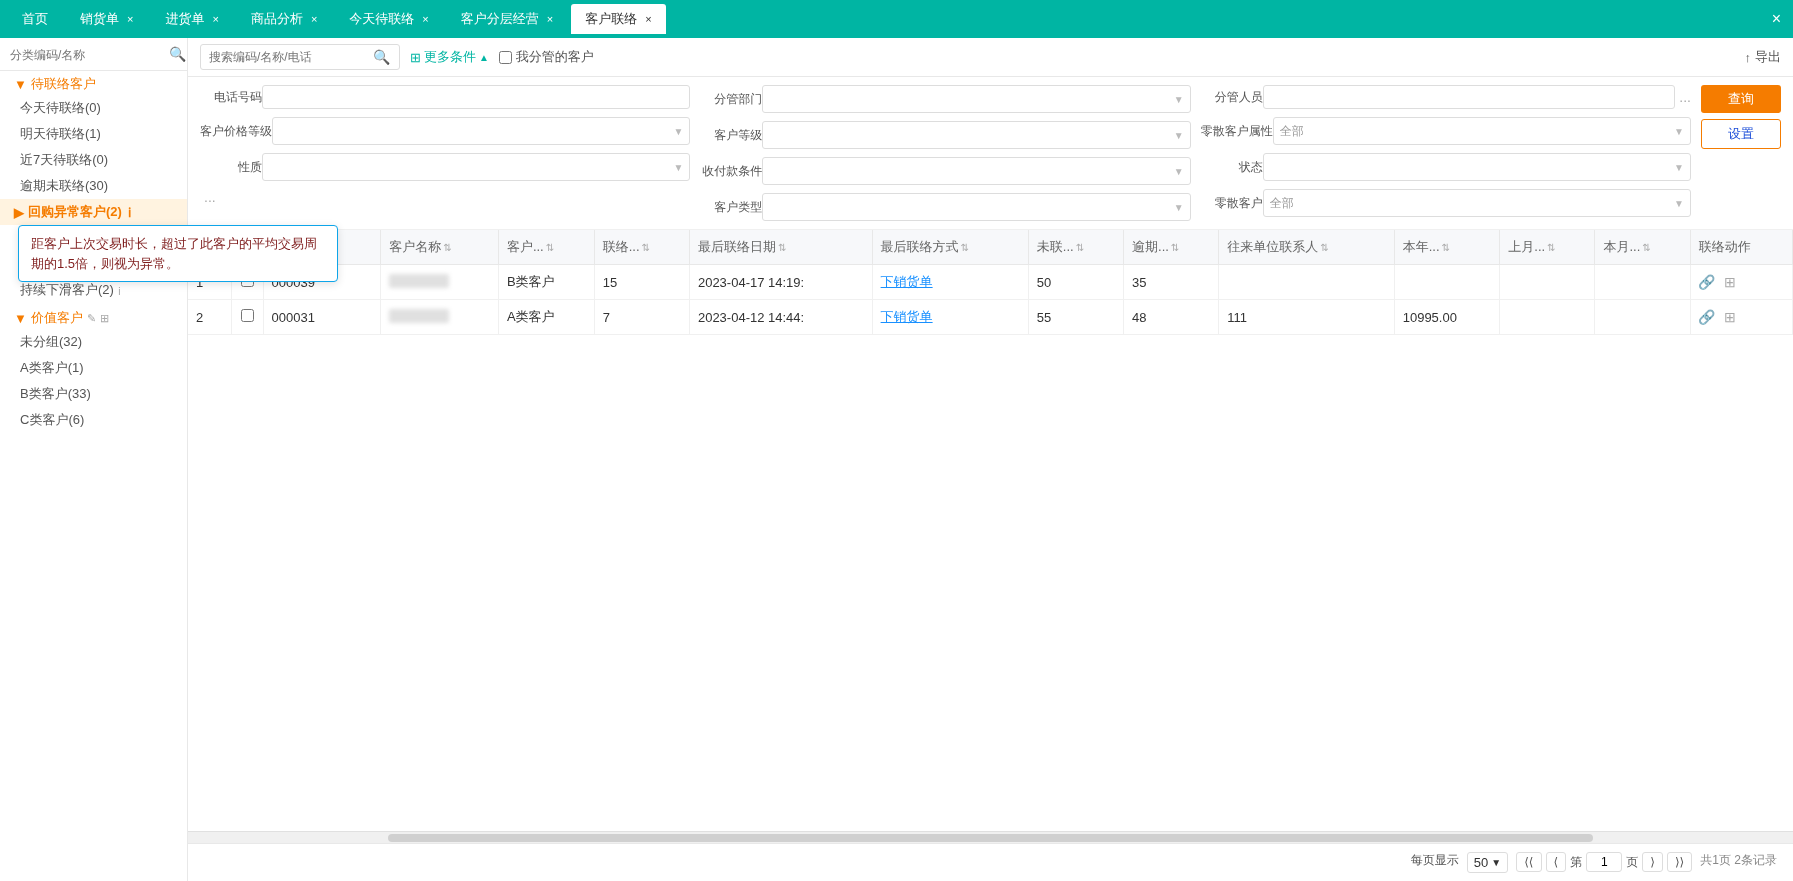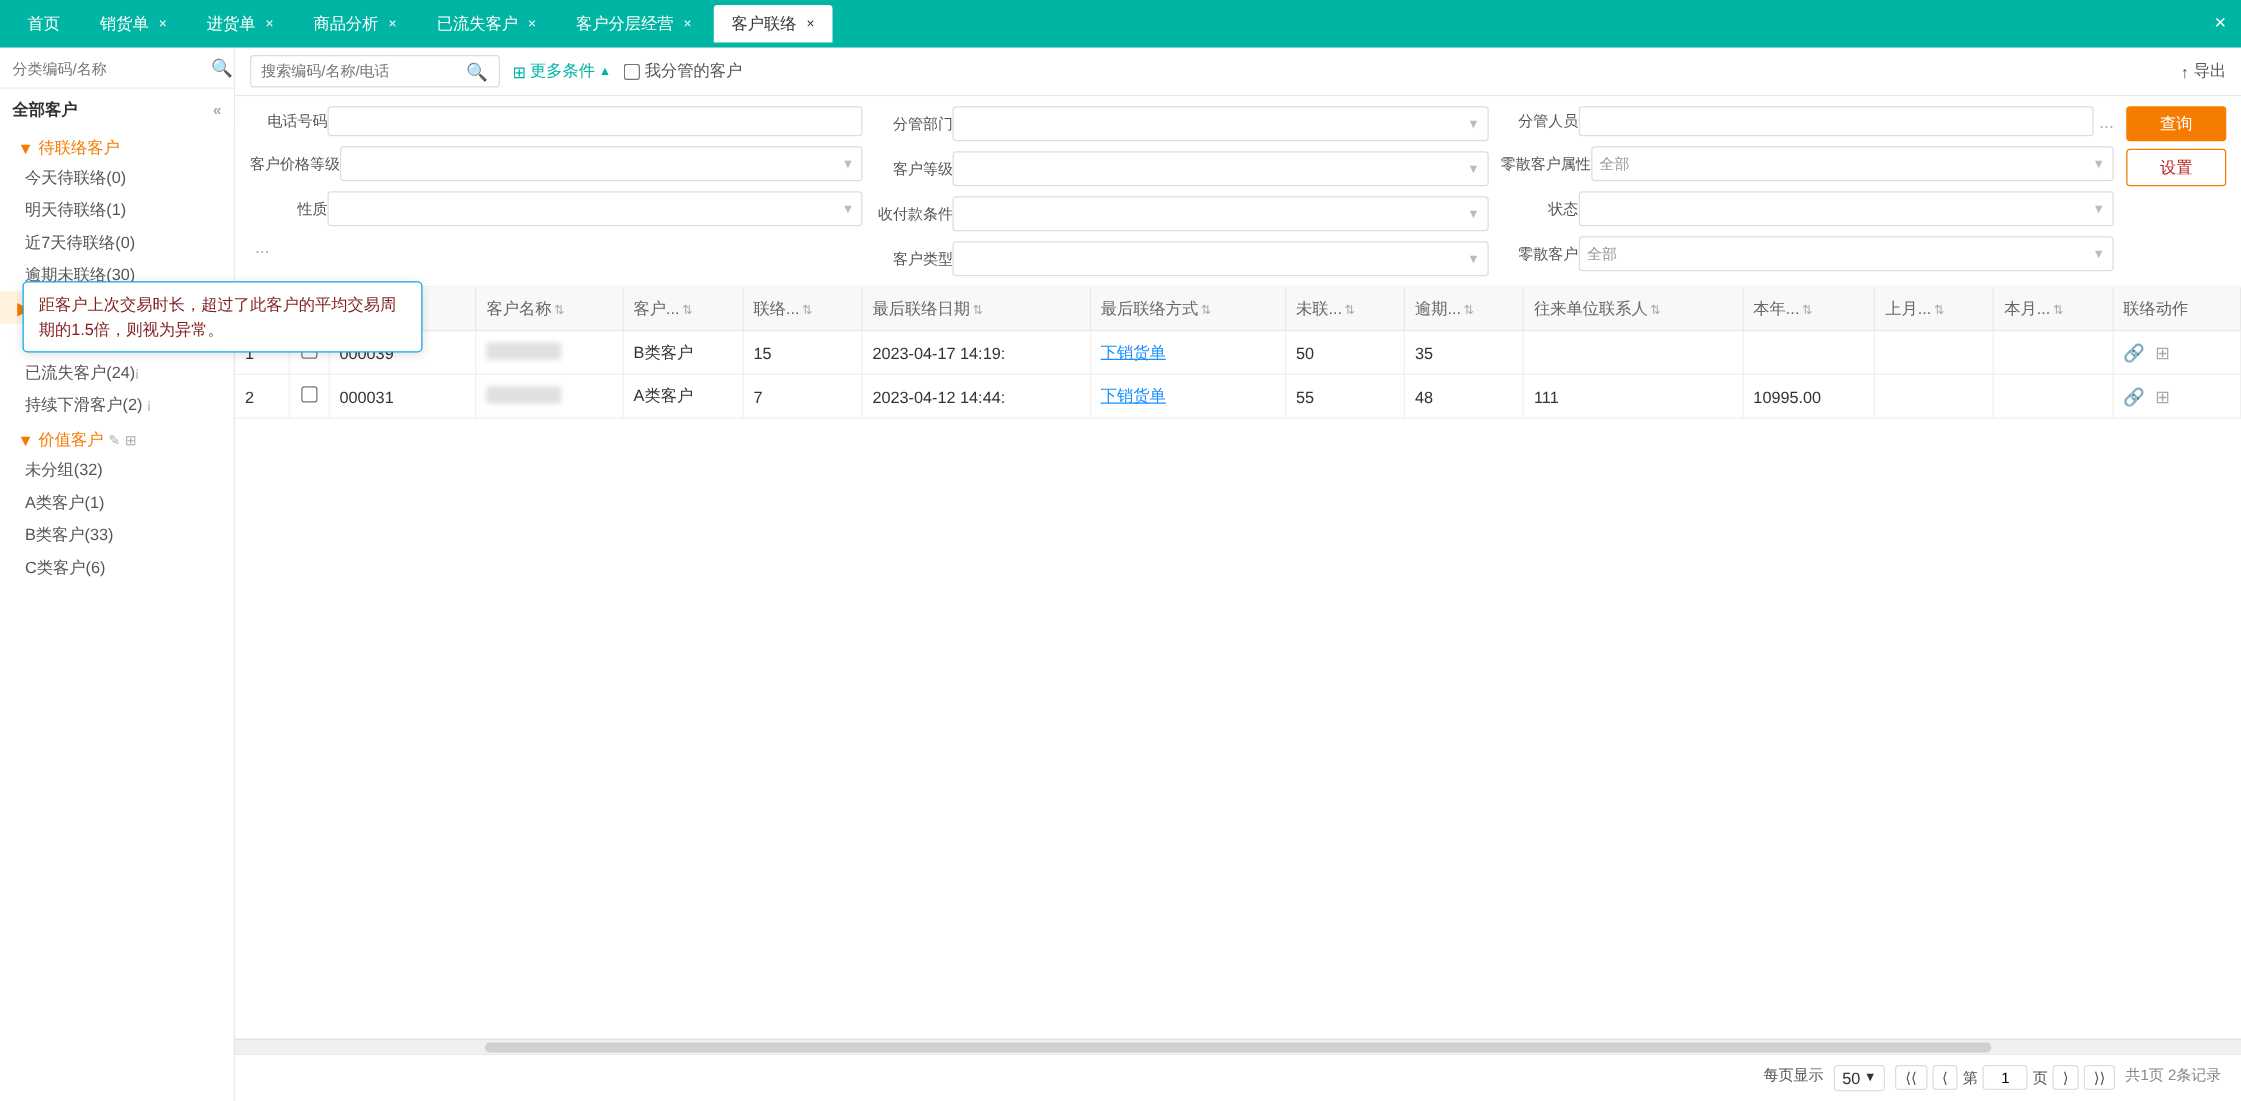--- a/index.html
+++ b/index.html
@@ -192,21 +192,21 @@
       color: #fff;
       border: none;
       border-radius: 3px;
       padding: 5px 16px;
       font-size: 13px;
       cursor: pointer;
       white-space: nowrap;
     }
     .btn-settings {
       background: #fff;
-      color: #b91c1c;
+      color: #1d4ed8;
       border: 1px solid #f57c00;
       border-radius: 3px;
       padding: 5px 16px;
       font-size: 13px;
       cursor: pointer;
       white-space: nowrap;
     }
 
     
     .table-area {
@@ -364,44 +364,40 @@
   </div>
   <div class="nav-tab">
     <span>进货单</span>
     <span class="close-x">×</span>
   </div>
   <div class="nav-tab">
     <span>商品分析</span>
     <span class="close-x">×</span>
   </div>
   <div class="nav-tab">
-    <span>已流失客户</span>
+    <span>今天待联络</span>
     <span class="close-x">×</span>
   </div>
   <div class="nav-tab">
     <span>客户分层经营</span>
     <span class="close-x">×</span>
   </div>
   <div class="nav-tab active">
     <span>客户联络</span>
     <span class="close-x">×</span>
   </div>
   <div class="nav-close-main">×</div>
 </div>
 
 <div class="main-layout">
 
   <div class="sidebar">
     <div class="sidebar-search">
       <input type="text" placeholder="分类编码/名称" style="">
       <span class="search-icon-sm">🔍</span>
-    </div>
-    <div class="sidebar-section-header">
-      <span>全部客户</span>
-      <span class="collapse-icon">«</span>
     </div>
 
     <div class="sidebar-group-title">
       <span>▼</span>
       <span>待联络客户</span>
     </div>
     <div class="sidebar-item">
       <span>今天待联络(0)</span>
     </div>
     <div class="sidebar-item">

